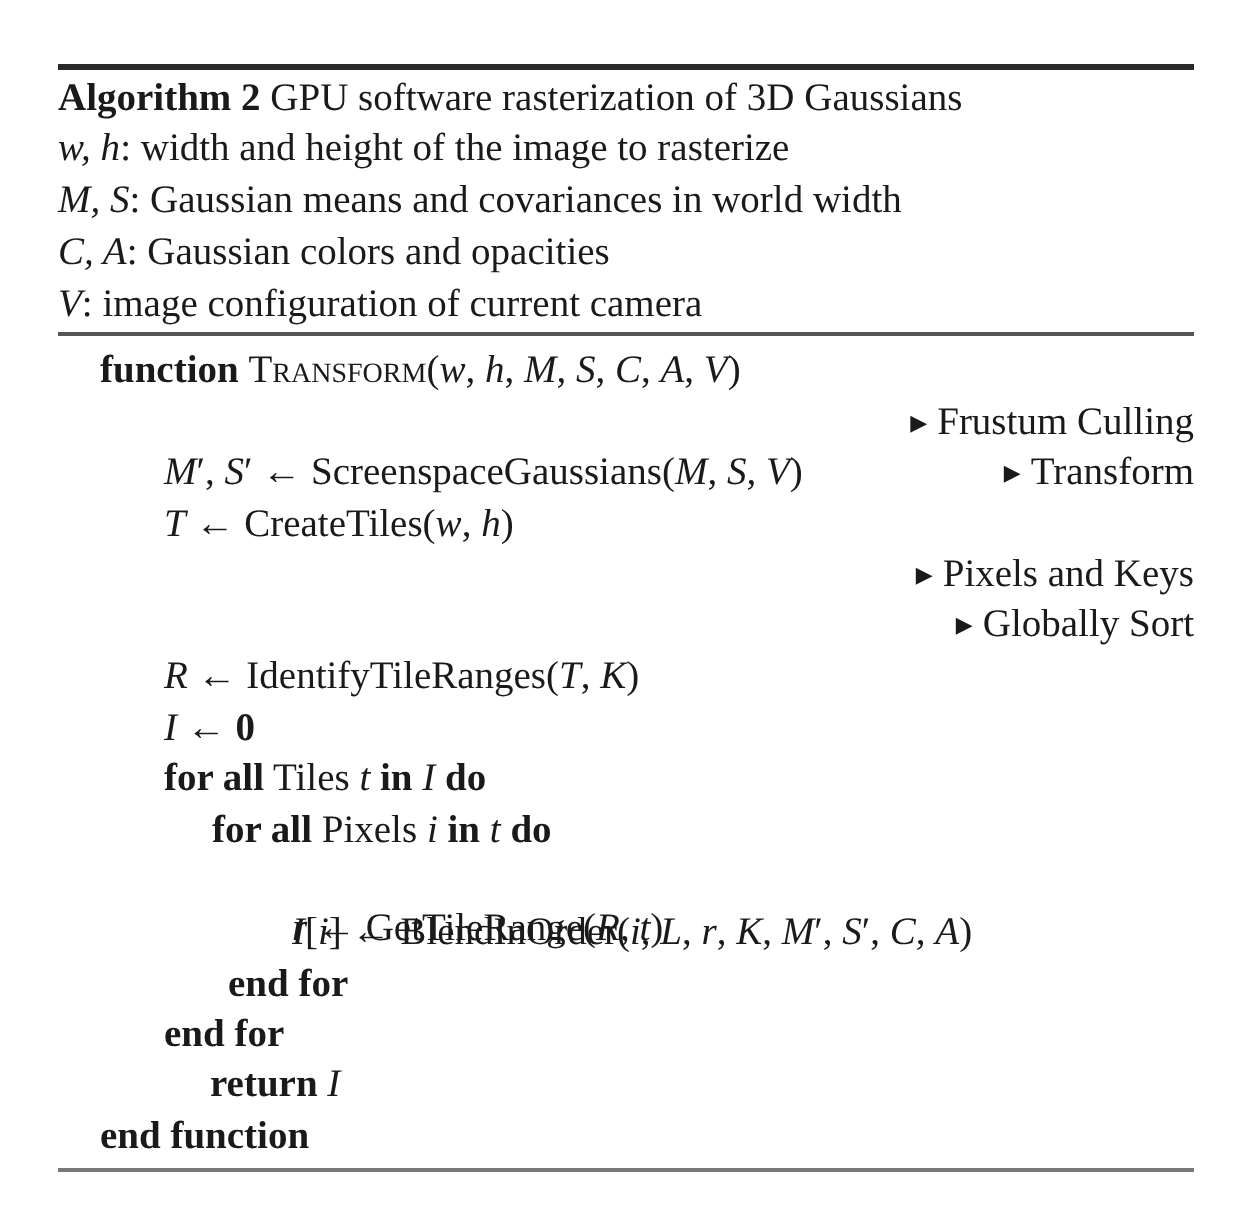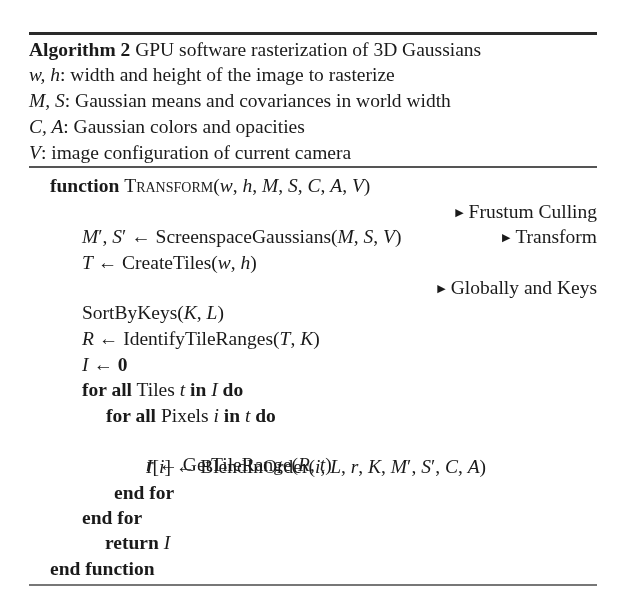--- a/index.html
+++ b/index.html
@@ -52,24 +52,24 @@
   <span class="cmt"><span class="tri">▶</span><span>Frustum Culling</span></span>
 </div>
 <div class="line" style="top:225px">
   <span class="code" style="left:53px"><span class="i">M</span>′, <span class="i">S</span>′ ← ScreenspaceGaussians(<span class="i">M</span>, <span class="i">S</span>, <span class="i">V</span>)</span>
   <span class="cmt"><span class="tri">▶</span><span>Transform</span></span>
 </div>
 <div class="line" style="top:251px">
   <span class="code" style="left:53px"><span class="i">T</span> ← CreateTiles(<span class="i">w</span>, <span class="i">h</span>)</span>
 </div>
 <div class="line" style="top:276px">
-  <span class="cmt"><span class="tri">▶</span><span>Globally and Keys</span></span>
+  <span class="cmt"><span class="tri">▶</span><span>Pixels and Keys</span></span>
 </div>
 <div class="line" style="top:301px">
-  <span class="code" style="left:53px">SortByKeys(<span class="i">K</span>, <span class="i">L</span>)</span>
+  <span class="cmt"><span class="tri">▶</span><span>Globally Sort</span></span>
 </div>
 <div class="line" style="top:327px">
   <span class="code" style="left:53px"><span class="i">R</span> ← IdentifyTileRanges(<span class="i">T</span>, <span class="i">K</span>)</span>
 </div>
 <div class="line" style="top:353px">
   <span class="code" style="left:53px"><span class="i">I</span> ← <span class="b">0</span></span>
 </div>
 <div class="line" style="top:378px">
   <span class="code" style="left:53px"><span class="b">for all</span> Tiles <span class="i">t</span> <span class="b">in</span> <span class="i">I</span> <span class="b">do</span></span>
 </div>

